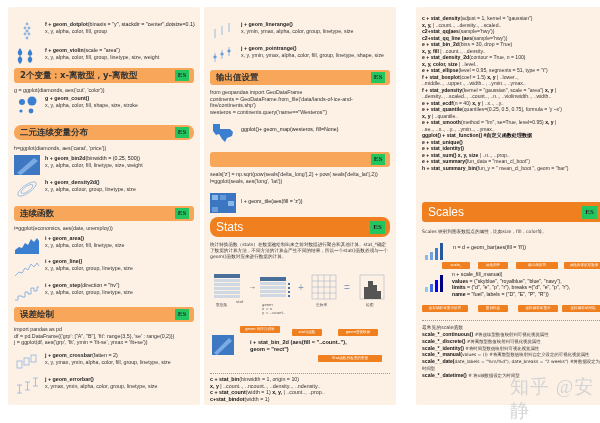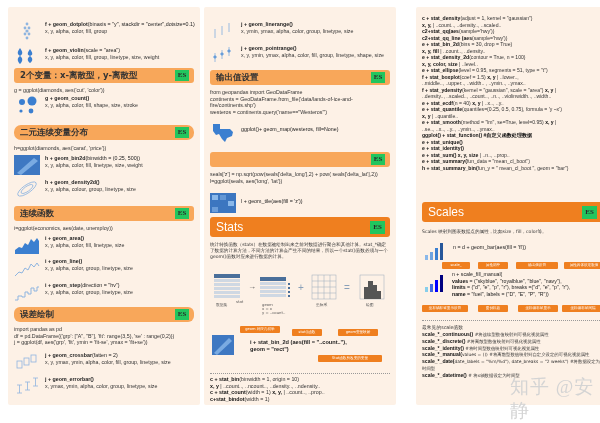--- a/index.html
+++ b/index.html
@@ -158,21 +158,21 @@
       <svg width="26" height="20">
           <polyline points="1,18 4,18 4,14 8,14 8,15 11,15 11,10 14,10 14,12 17,12 17,6 20,6 20,9 23,9 23,5 25,5" fill="none" stroke="#8fb5e0" stroke-width="1"></polyline>
         </svg>
     </div>
     <div>
       <div><span class="fn">i + geom_step</span><span class="args">(direction = "hv")</span></div>
       <div class="aes">x, y, alpha, color, group, linetype, size</div>
     </div>
   </div>
 
-  <div class="sec-header" style="top:300px;border-radius:6px;">
+  <div class="sec-header" style="top:300px;">
     <span>误差绘制</span>
     <span class="es">ES</span>
   </div>
   <div class="code" style="top:319px;">
     <div class="line">import pandas as pd</div>
     <div class="line">df = pd.DataFrame({'grp': ["A", "B"], 'fit': range(3,5), 'se' : range(0,2)})</div>
     <div class="line">j = ggplot(df, aes('grp', 'fit', ymin = 'fit-se', ymax = 'fit+se'))</div>
   </div>
 
   <div class="item" style="top:345px;">
@@ -277,21 +277,21 @@
             <rect x="2" y="2" width="6" height="5"></rect>
             <rect x="10" y="2" width="6" height="5" opacity="0.5"></rect>
             <rect x="18" y="8" width="6" height="5"></rect>
             <rect x="2" y="14" width="6" height="5" opacity="0.6"></rect>
           </g>
         </svg>
     </div>
     <div style="padding-top:5px;">l + geom_tile(aes(fill = 'z'))</div>
   </div>
 
-  <div class="sec-header big" style="top:210px;">
+  <div class="sec-header big" style="top:210px;border-radius:8px;">
     <span>Stats</span>
     <span class="es">ES</span>
   </div>
   <div class="code cn" style="top:235px; font-size:4.6px; line-height:1.35;">统计转换函数（stats）在数据被绘制出来之前对数据进行聚合和其他计算。stat_*确定了数据的计算方法，不同方法的计算会产生不同的结果，所以一个stat()函数必须与一个geom()函数对应来进行数据的计算。</div>
 
   <div style="position:absolute; top:266px; left:8px; width:180px; height:42px;">
     <svg width="180" height="30">
       <rect x="2" y="1" width="26" height="4" fill="#4a6f9a"></rect>
       <g fill="#cfd8e3">
           <rect x="2" y="6" width="26" height="3"></rect>

